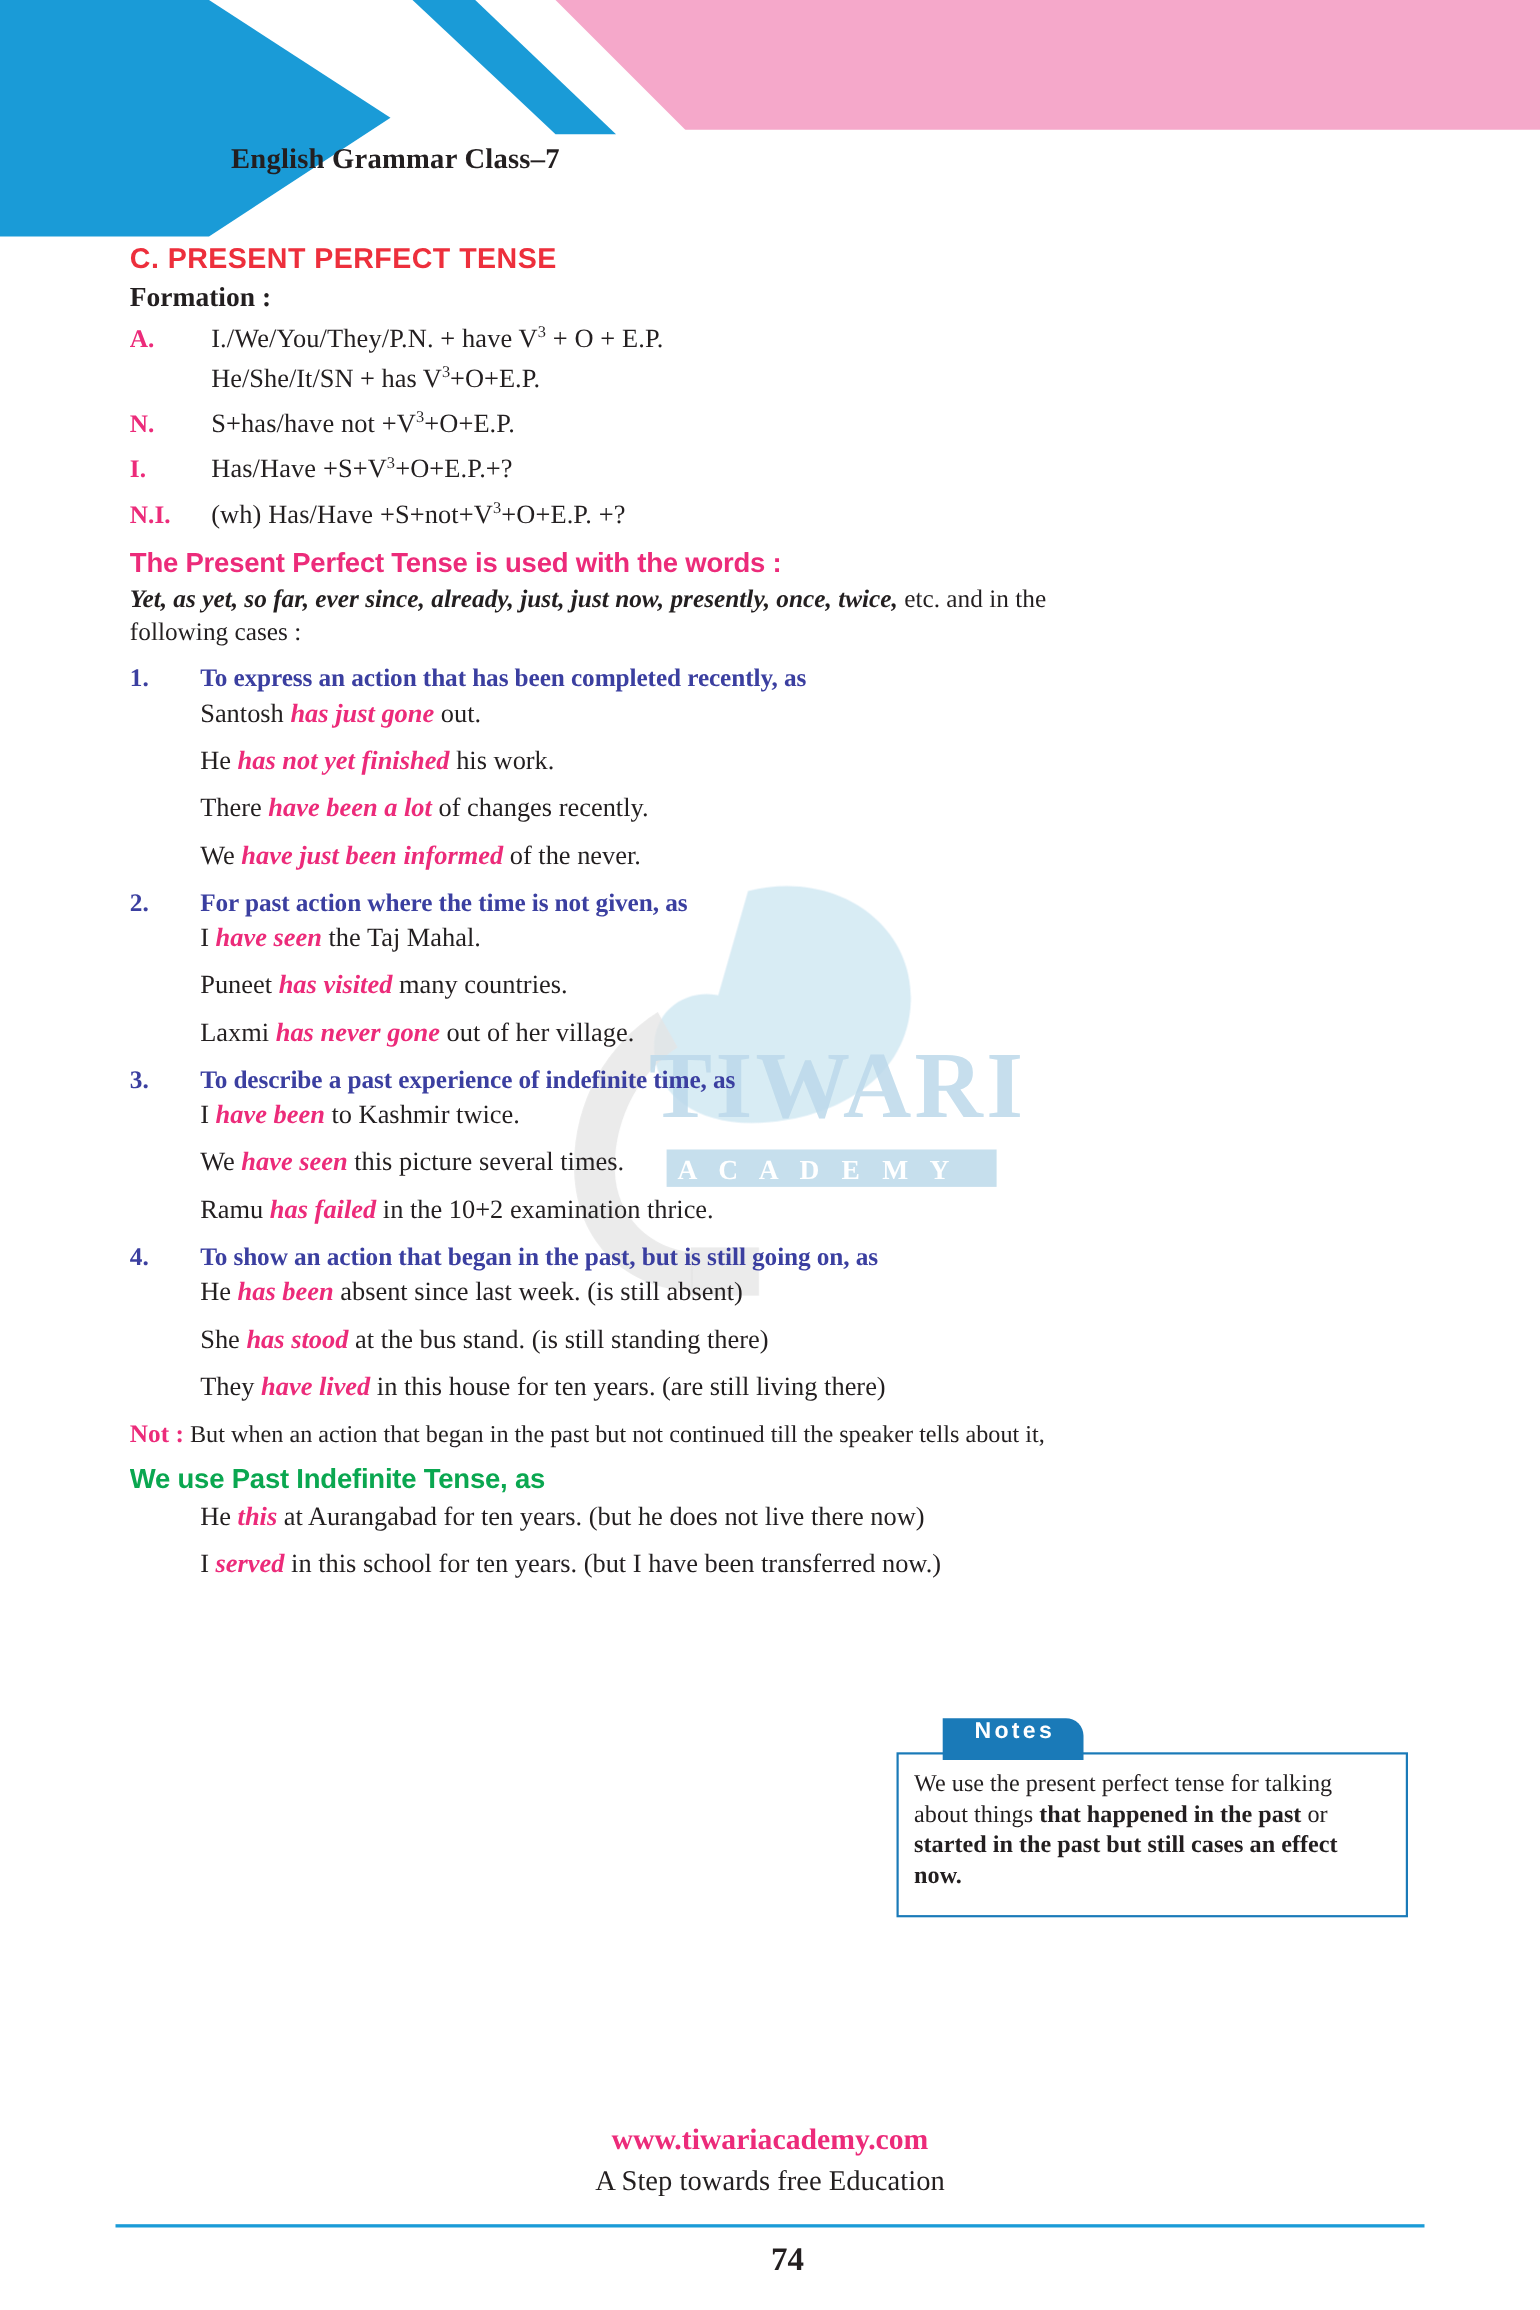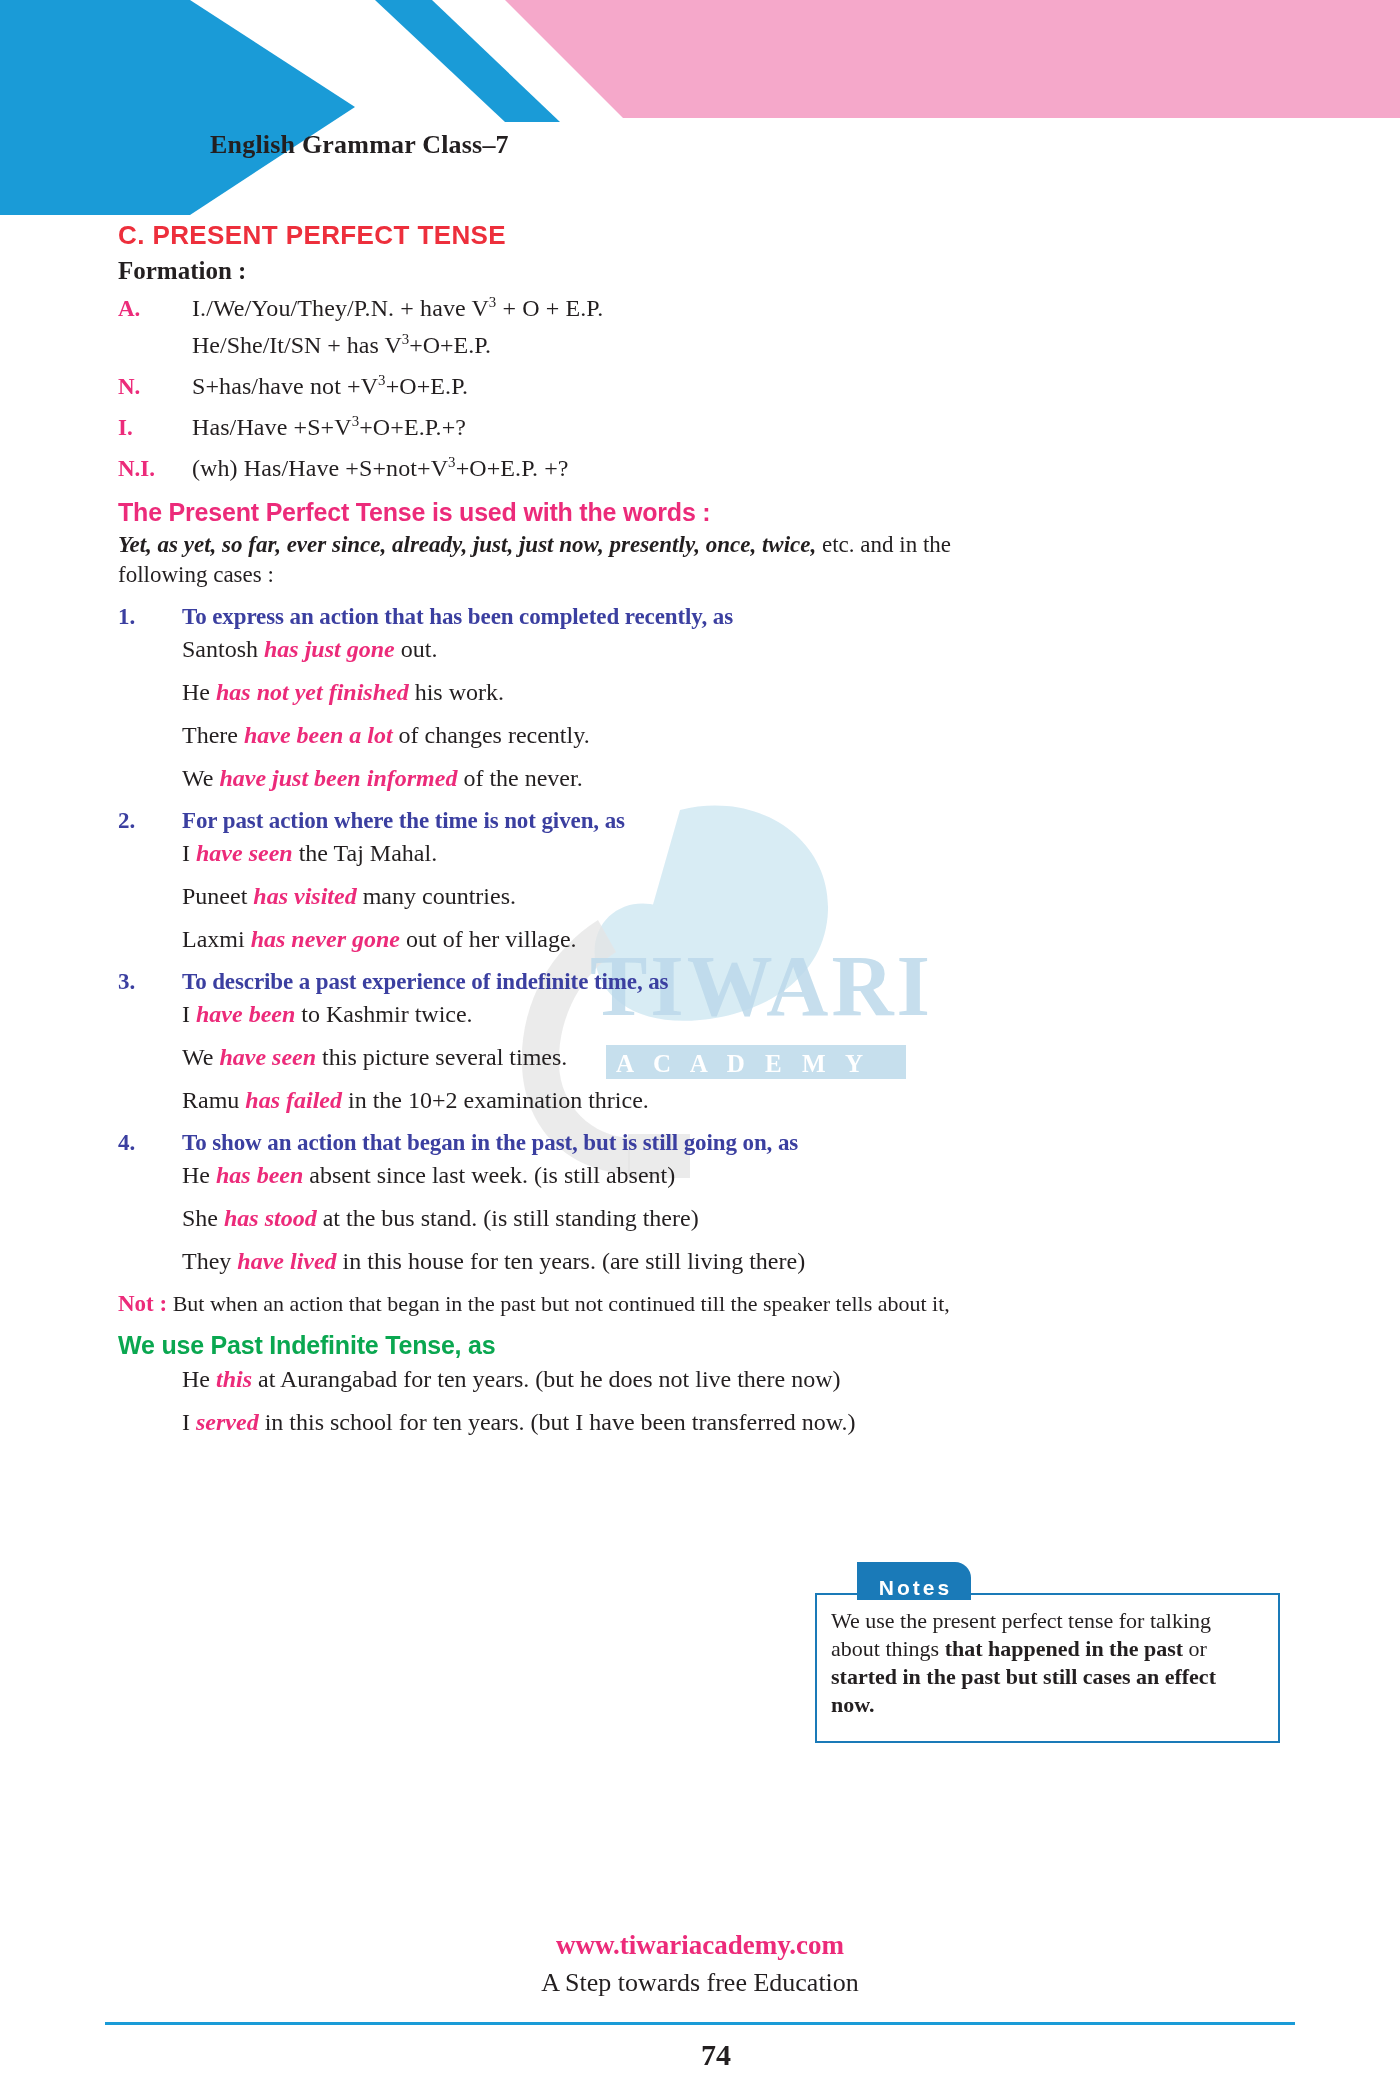--- a/index.html
+++ b/index.html
@@ -99,25 +99,25 @@
     font-family:"Liberation Serif", serif;
     font-size:22px; color:#231f20; margin:14px 0 4px 0;
   }
   .note-line b { color:#ec2b7a; font-weight:bold; font-size:23px; }
 
   
   .notes-box {
     position:absolute; left:815px; top:300px; width:465px;
   }
   .notes-tab {
-    position:absolute; left:42px; top:0; width:114px; height:38px;
+    position:absolute; left:42px; top:0; width:128px; height:38px;
     background:#1a7ab8;
     border-top-right-radius:16px;
     z-index:3;
-    display:flex; align-items:flex-end; justify-content:center;
+    display:flex; align-items:flex-start; justify-content:center;
   }
   .notes-tab span {
     font-family:"Liberation Sans", sans-serif;
     font-weight:bold; font-size:21px; color:#ffffff; letter-spacing:3px;
     padding-left:3px;
   }
   .notes-body {
     position:absolute; left:0; top:31px; width:465px; min-height:150px;
     border:2px solid #1a7ab8;
     padding:12px 14px 12px 14px;

